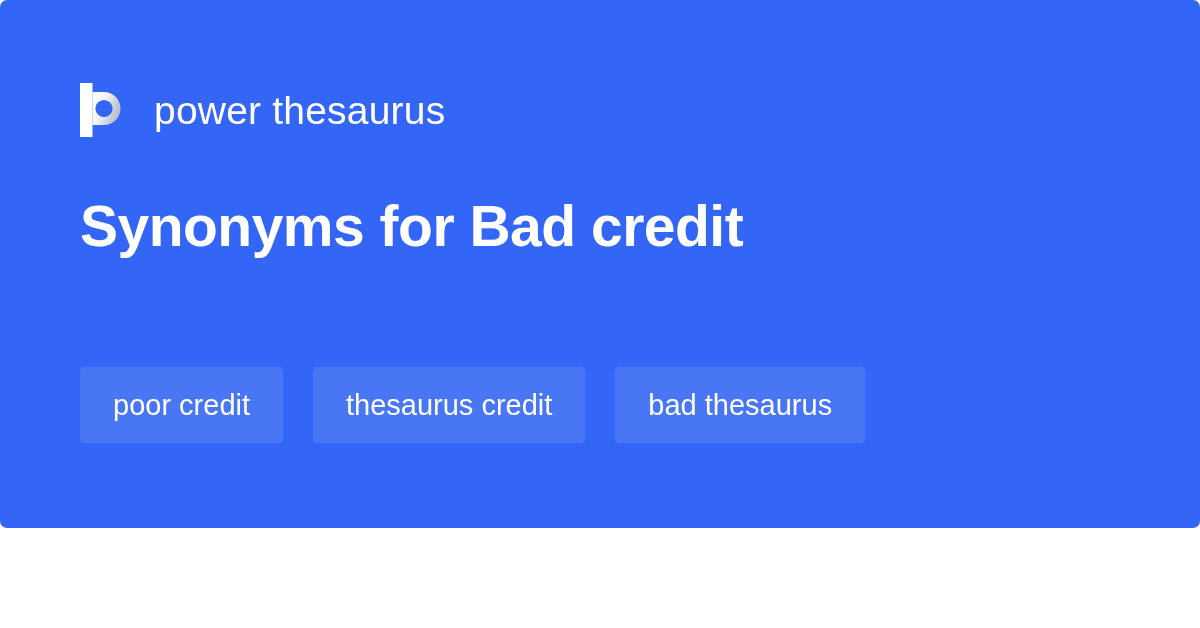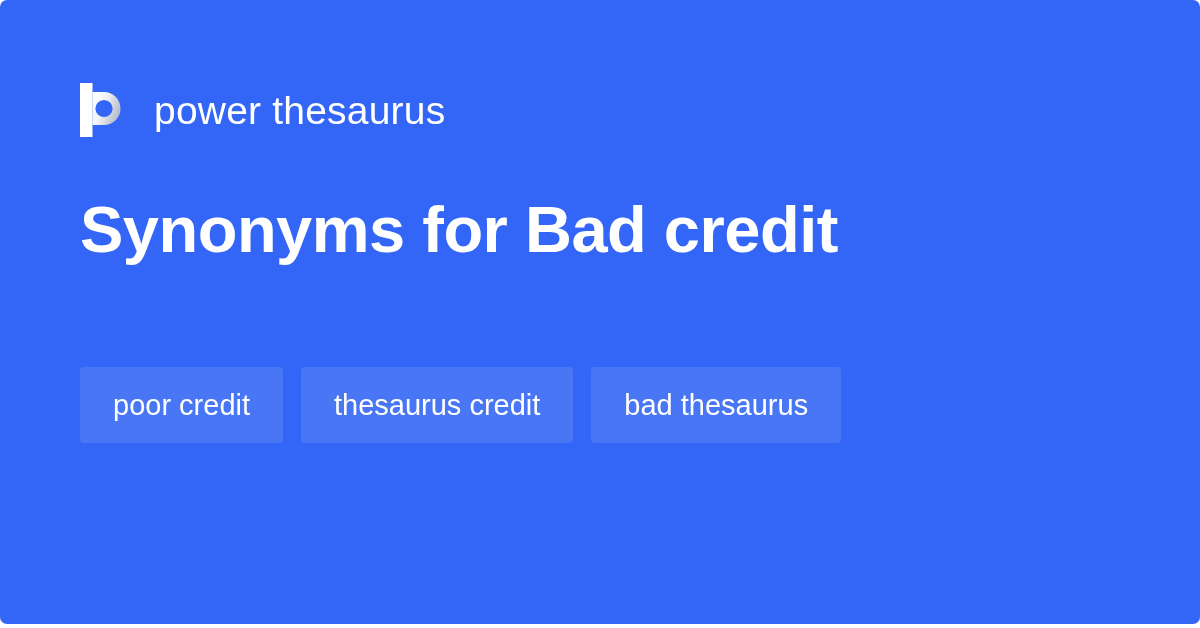--- a/index.html
+++ b/index.html
@@ -9,21 +9,21 @@
     background: #ffffff;
   }
   body {
     font-family: "Liberation Sans", "DejaVu Sans", sans-serif;
     -webkit-font-smoothing: antialiased;
   }
 
   .card {
     position: relative;
     width: 1200px;
-    height: 624px;
+    height: 528px;
     box-sizing: border-box;
     background: #3366f6;
     border-radius: 7px;
     overflow: hidden;
   }
 
   
   .brand {
     position: absolute;
     left: 80px;
@@ -47,37 +47,37 @@
     white-space: nowrap;
     line-height: 1;
   }
 
   
   .headline {
     position: absolute;
     left: 80px;
     top: 196px;
     margin: 0;
-    font-size: 65px;
+    font-size: 57px;
     font-weight: 700;
     line-height: 1.06;
     letter-spacing: -0.5px;
     color: #ffffff;
     white-space: nowrap;
   }
 
   
   .chips {
     position: absolute;
     left: 80px;
     top: 367px;
     width: 1040px;
     display: flex;
     flex-wrap: wrap;
-    gap: 17px 18px;
+    gap: 17px 30px;
   }
   .chip {
     display: flex;
     align-items: center;
     justify-content: center;
     height: 76px;
     padding: 0 33px;
     box-sizing: border-box;
     background: #4876f5;
     border-radius: 4px;

